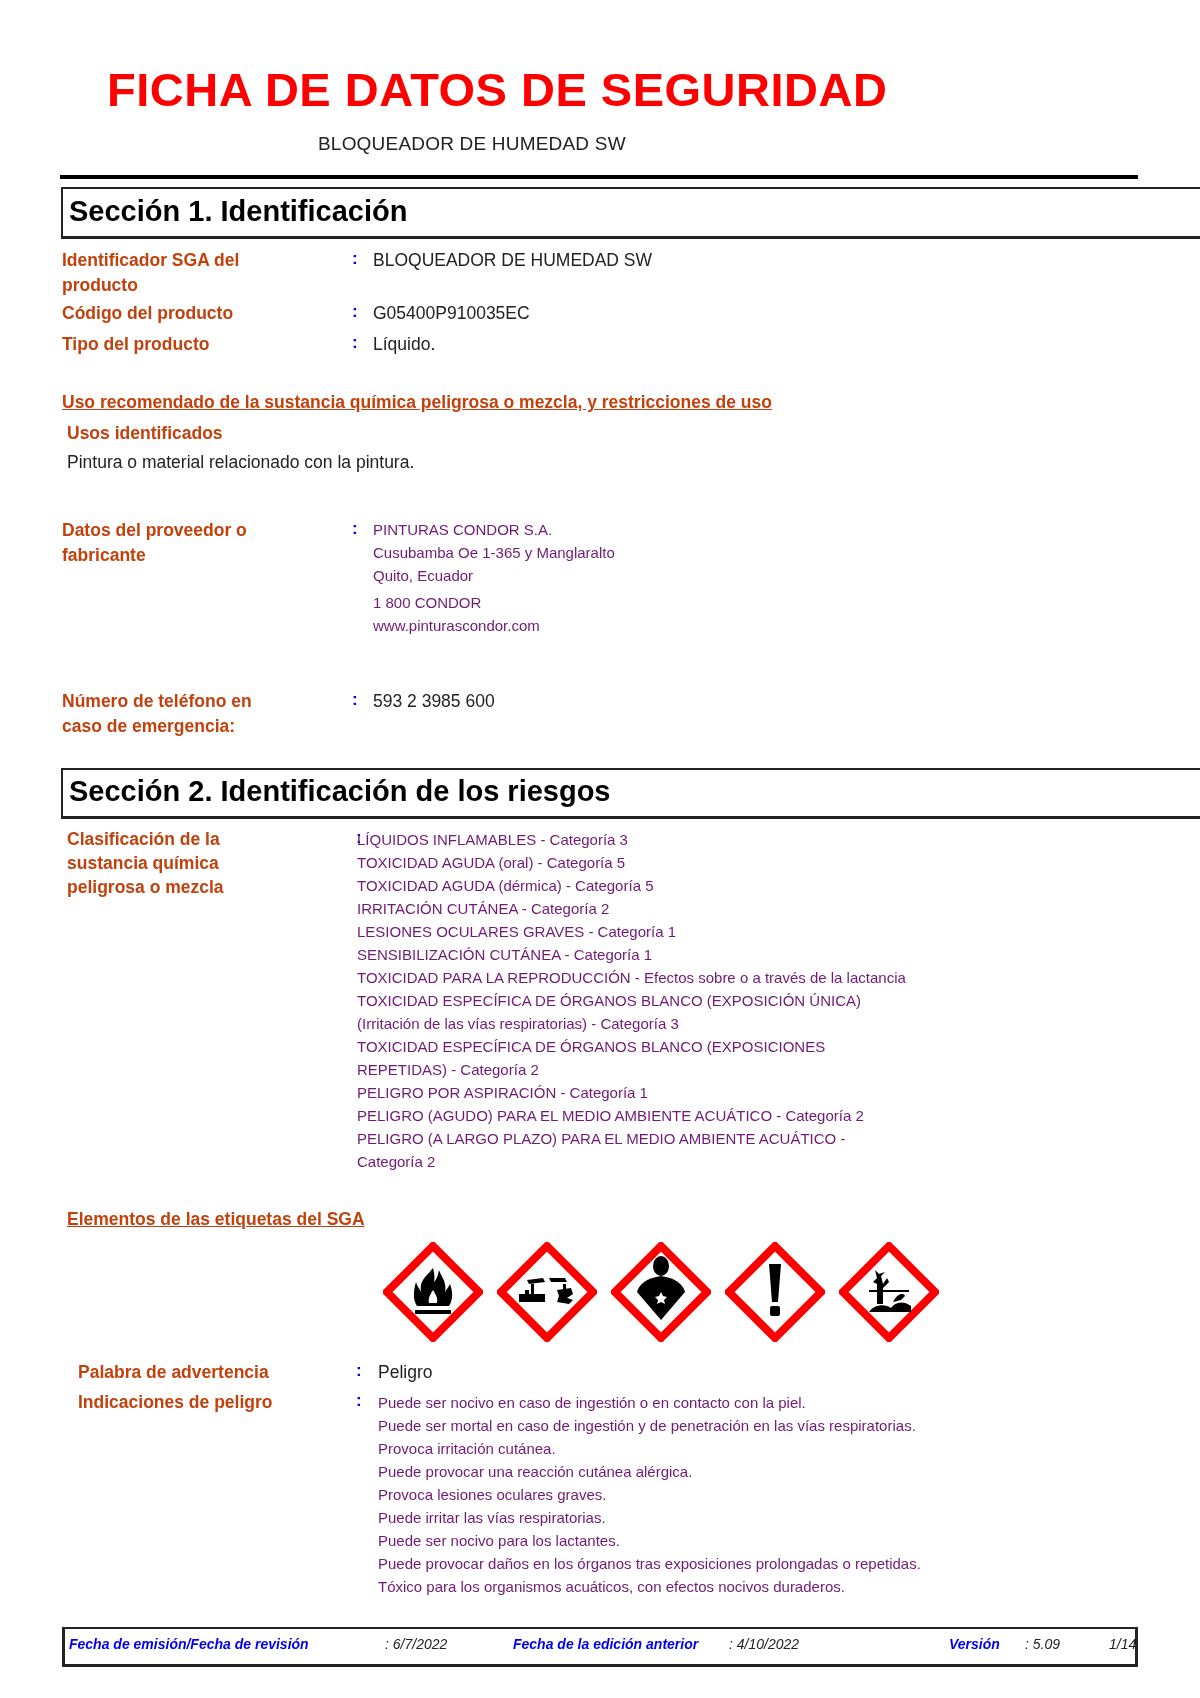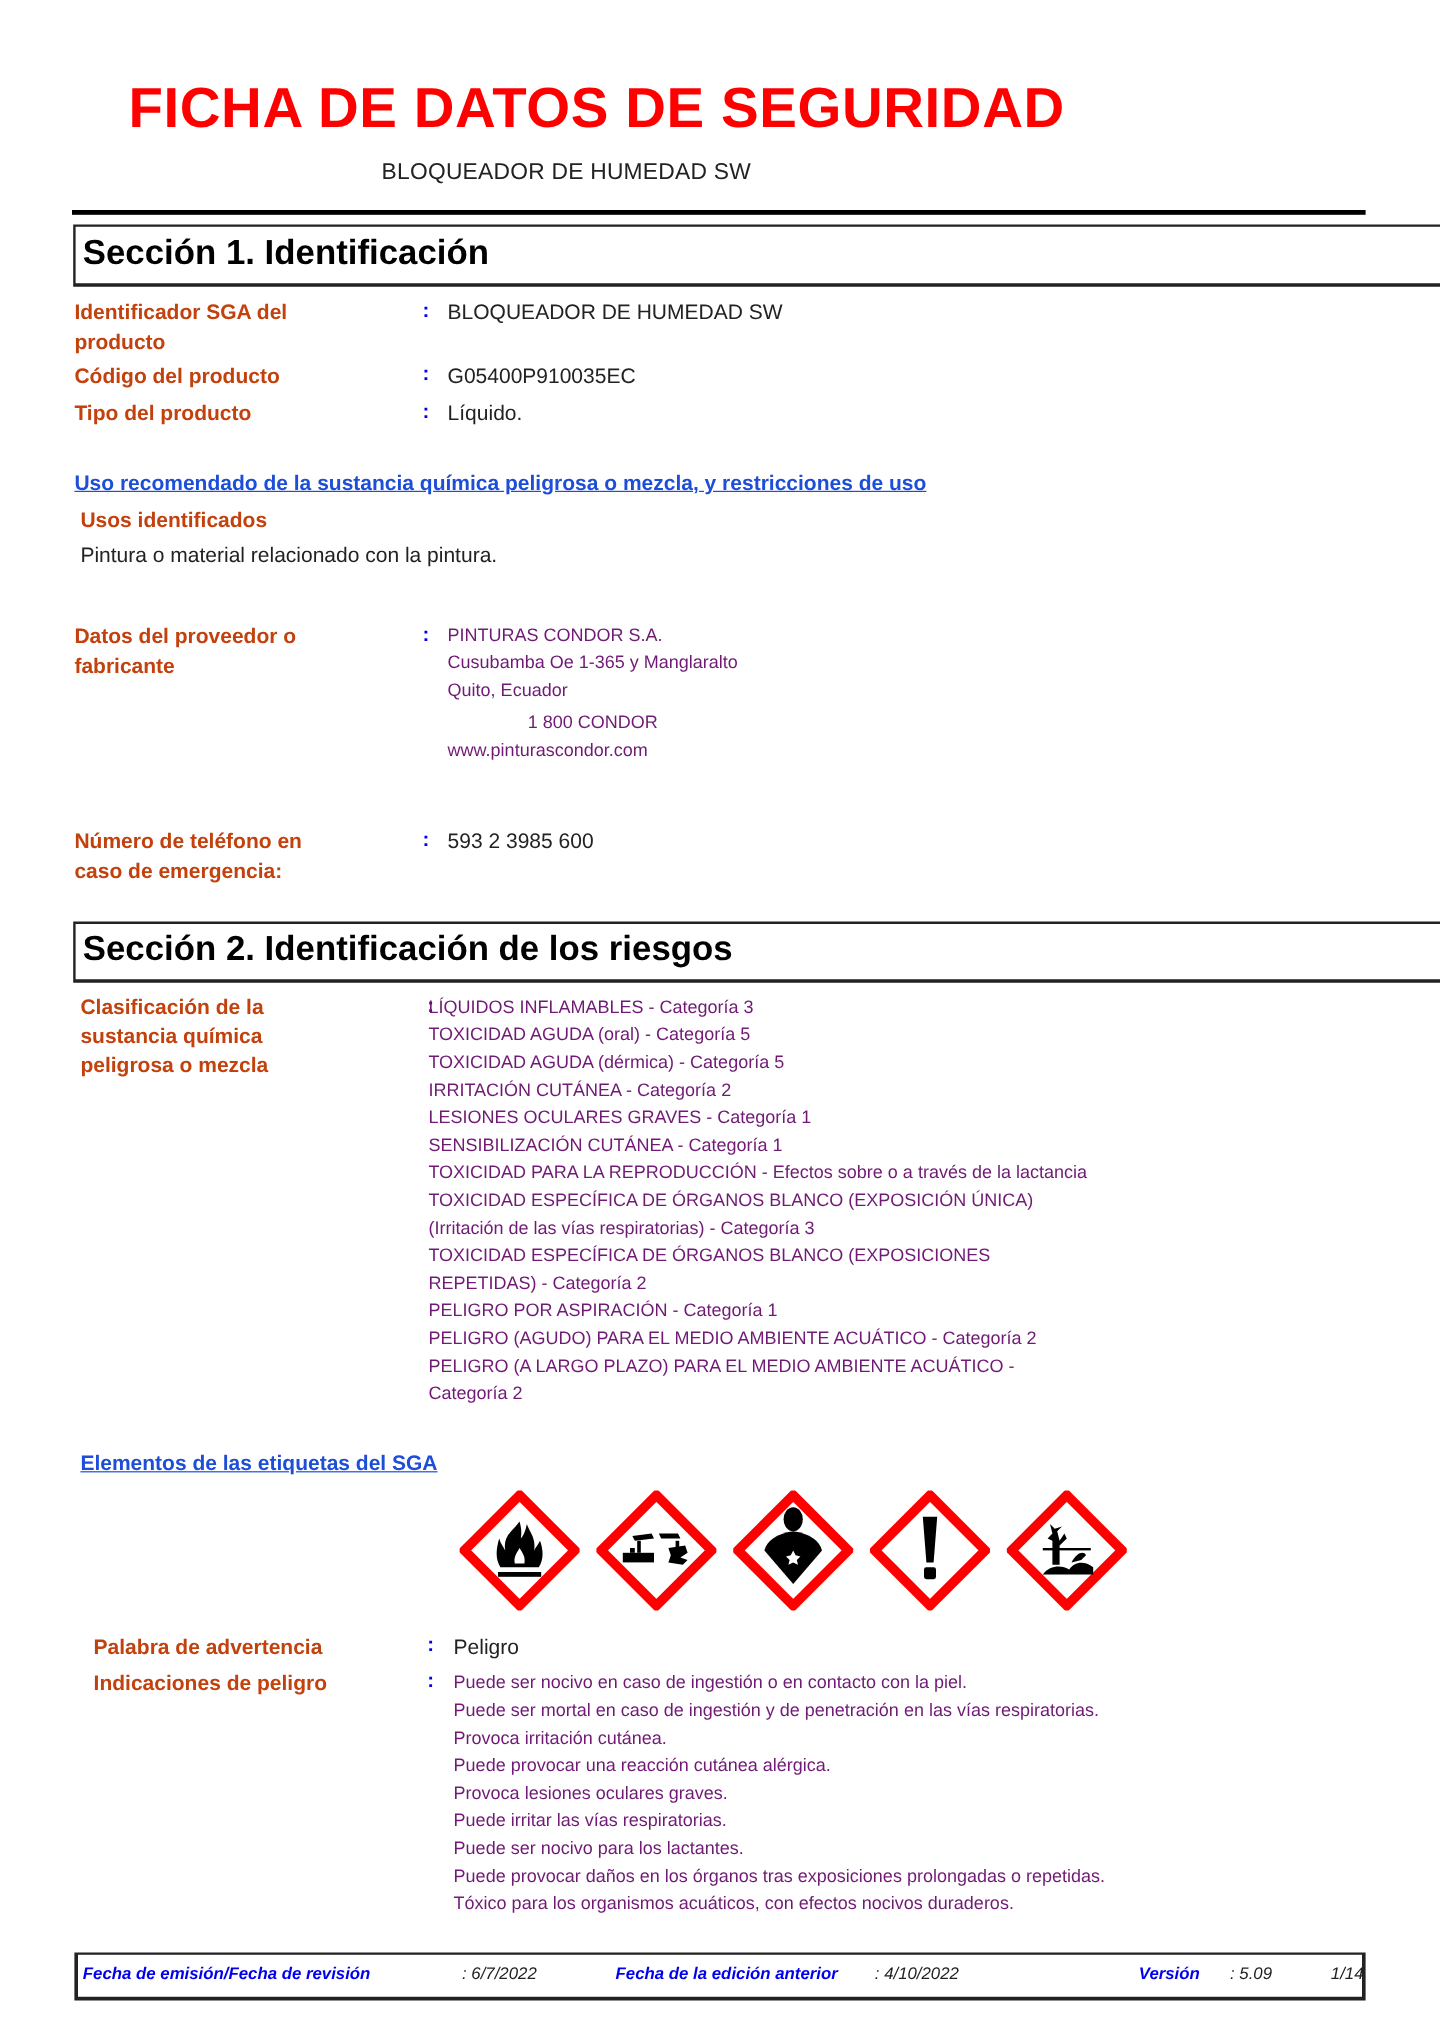--- a/index.html
+++ b/index.html
@@ -10,21 +10,21 @@
                  letter-spacing: 0.5px; white-space: nowrap; }
     .doc-subtitle { left: 318px; top: 133px; font-size: 19px; color: #222; letter-spacing: 0.2px; white-space: nowrap; }
     .top-rule { left: 60px; top: 175px; width: 1078px; height: 4px; background: #000; }
     .section-box { left: 61px; width: 1179px; border: 2px solid #222; box-sizing: border-box;
                    border-right-width: 3px; border-bottom-width: 3px; }
     .section-box .sec-title { position: absolute; left: 6px; top: 6px; font-size: 29px; font-weight: bold;
                               color: #000; white-space: nowrap; }
     .label { color: #c2410c; font-weight: bold; font-size: 17.5px; line-height: 25px; }
     .colon { color: #0000ee; font-weight: bold; font-size: 17px; }
     .val { font-size: 17.5px; color: #222; line-height: 23px; white-space: nowrap; }
-    .link-heading { color: #1d4ed8; font-weight: bold; font-size: 17.5px; text-decoration: underline; white-space: nowrap; }
+    .link-heading { color: #c2410c; font-weight: bold; font-size: 17.5px; text-decoration: underline; white-space: nowrap; }
     .vlist { font-size: 15px; color: #701a75; line-height: 23px; }
     .vlist div { white-space: nowrap; }
     .pictos { left: 383px; top: 1242px; width: 560px; height: 100px; }
     .picto { position: absolute; top: 0; width: 100px; height: 100px; }
     .footer-box { left: 62px; top: 1627px; width: 1076px; height: 40px; box-sizing: border-box;
                   border: 2px solid #222; border-left-width: 3px; border-bottom-width: 3px; border-right-width: 3px; }
     .f-lab { color: #0000ee; font-weight: bold; font-style: italic; font-size: 14px; white-space: nowrap; }
     .f-val { color: #222; font-style: italic; font-size: 14px; white-space: nowrap; }
   </style>
 </head>
@@ -59,21 +59,21 @@
 
 <div class="abs label" style="left:62px; top:518px;">
   <div>Datos del proveedor o</div>
   <div>fabricante</div>
 </div>
 <div class="abs colon" style="left:352px; top:519px;">:</div>
 <div class="abs vlist" style="left:373px; top:518px;">
   <div>PINTURAS CONDOR S.A.</div>
   <div>Cusubamba Oe 1-365 y Manglaralto</div>
   <div>Quito, Ecuador</div>
-  <div style="margin-top:4px;text-align:center;">1 800 CONDOR</div>
+  <div style="margin-top:4px;">1 800 CONDOR</div>
   <div>www.pinturascondor.com</div>
 </div>
 
 <div class="abs label" style="left:62px; top:689px;">
   <div>Número de teléfono en</div>
   <div>caso de emergencia:</div>
 </div>
 <div class="abs colon" style="left:352px; top:690px;">:</div>
 <div class="abs val" style="left:373px; top:690px;">593 2 3985 600</div>
 

